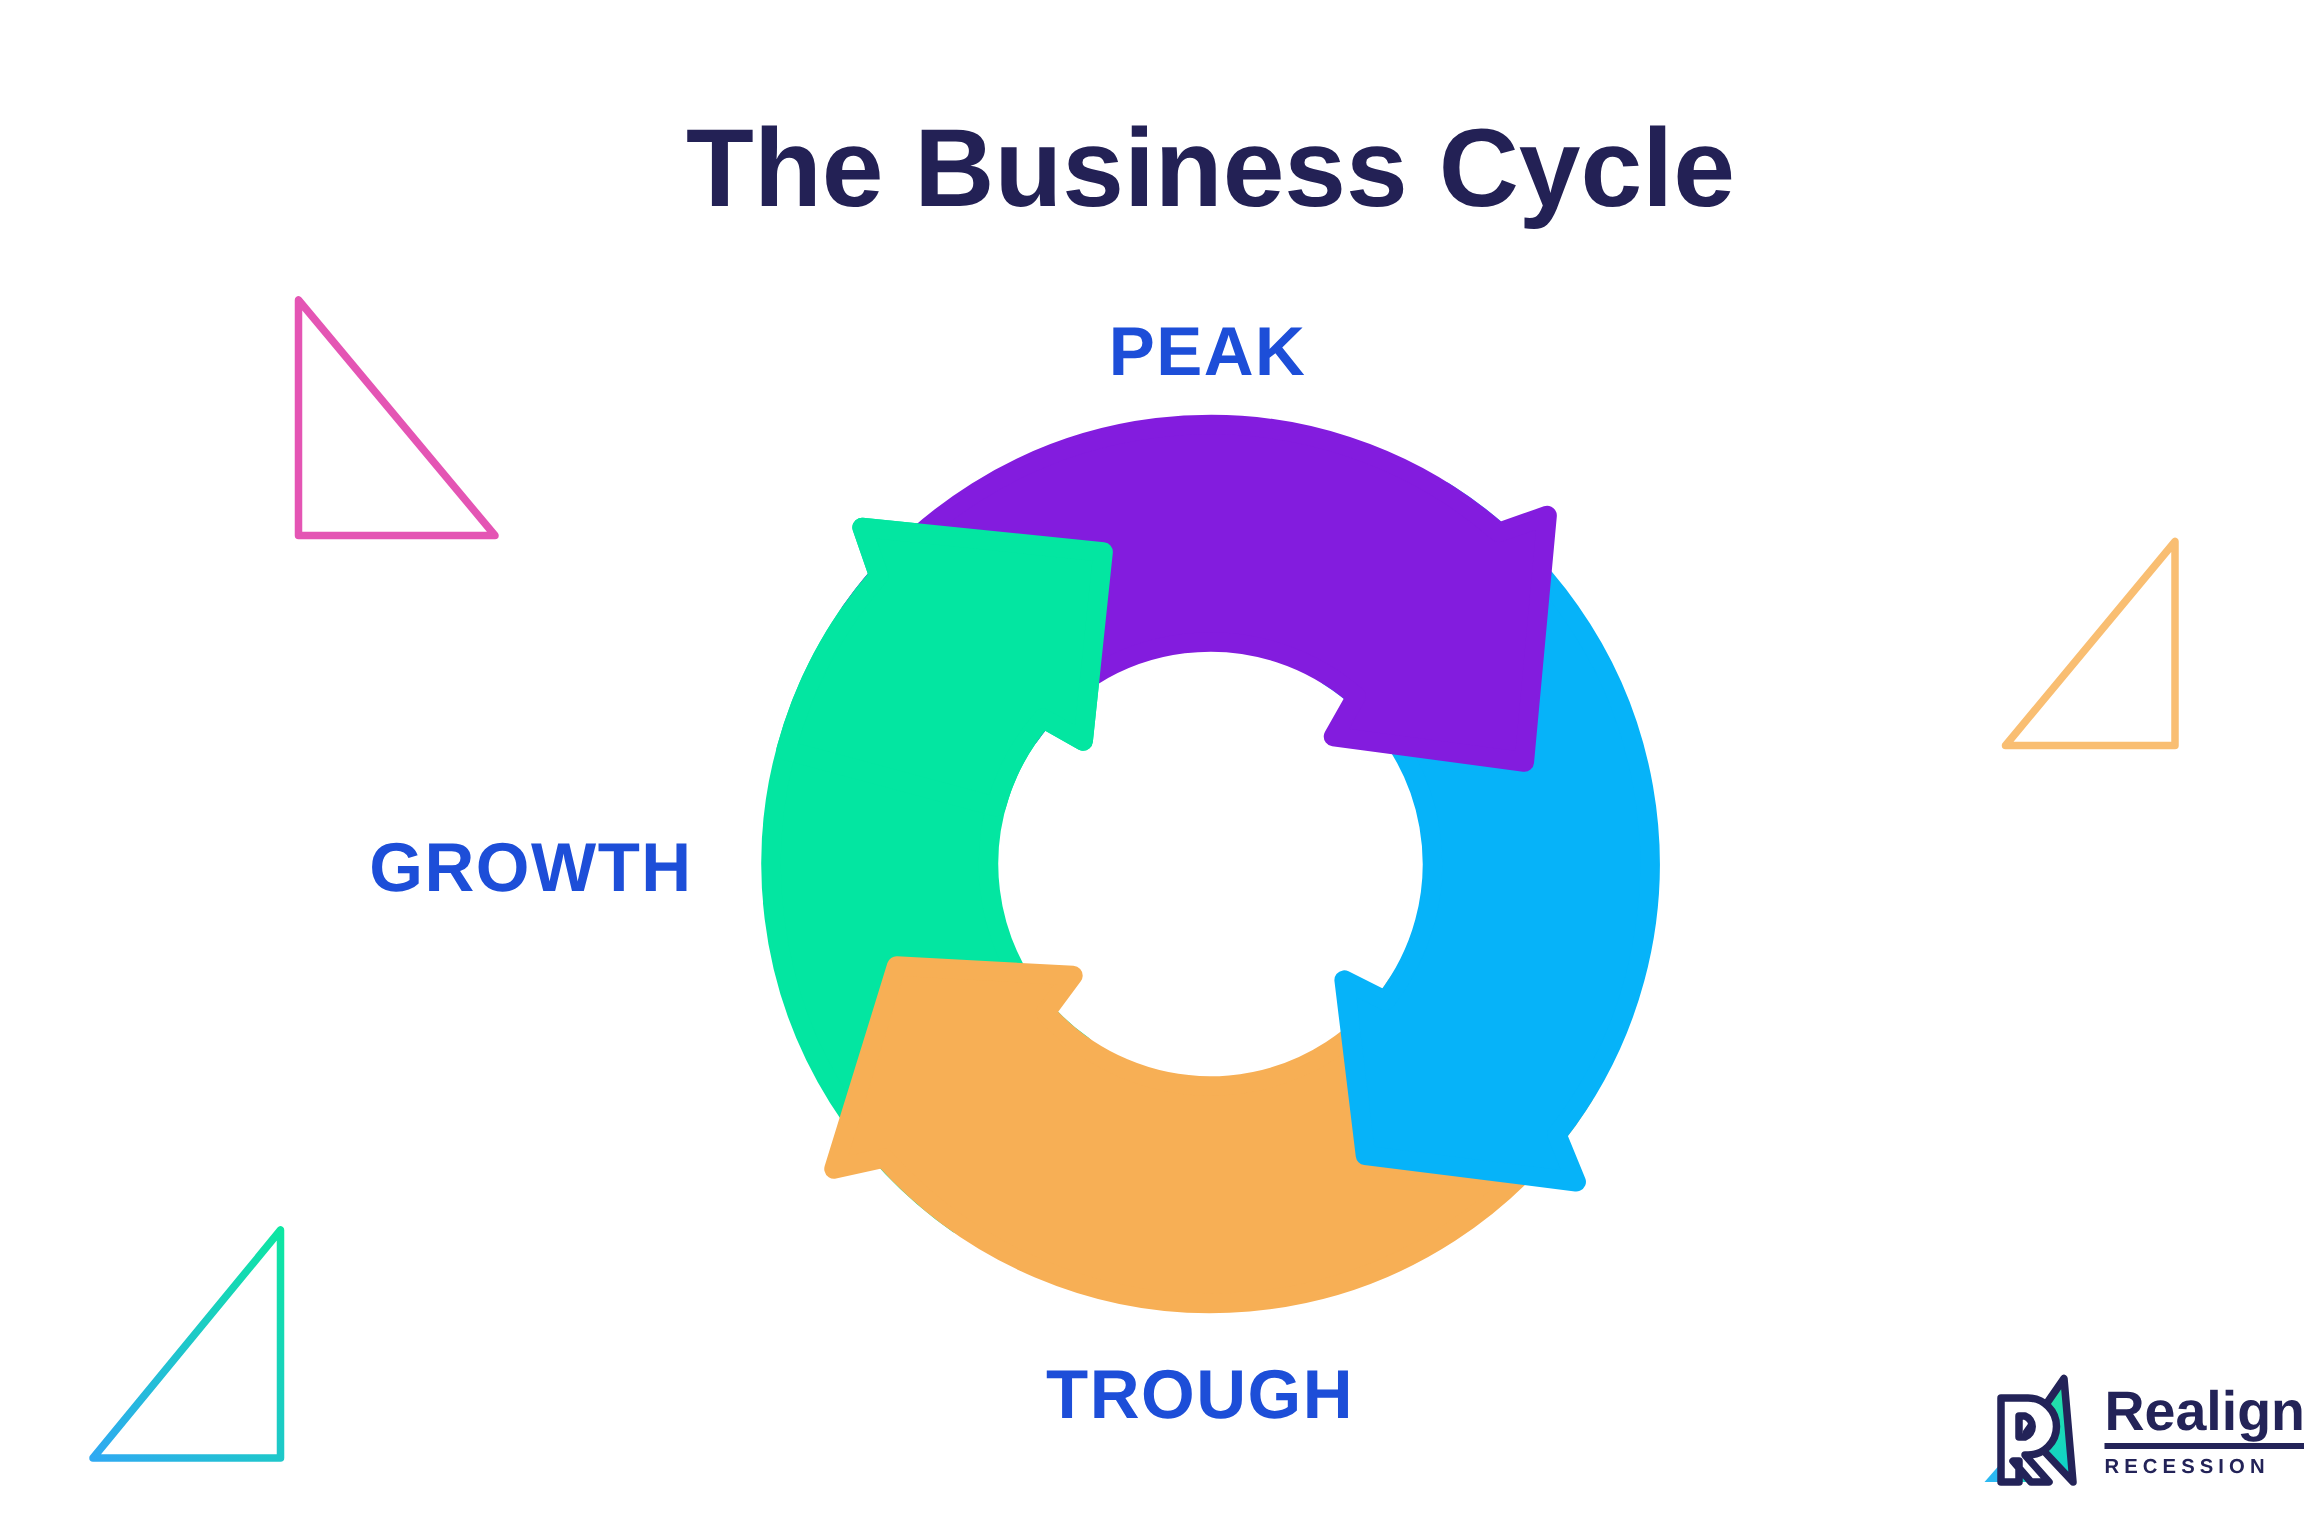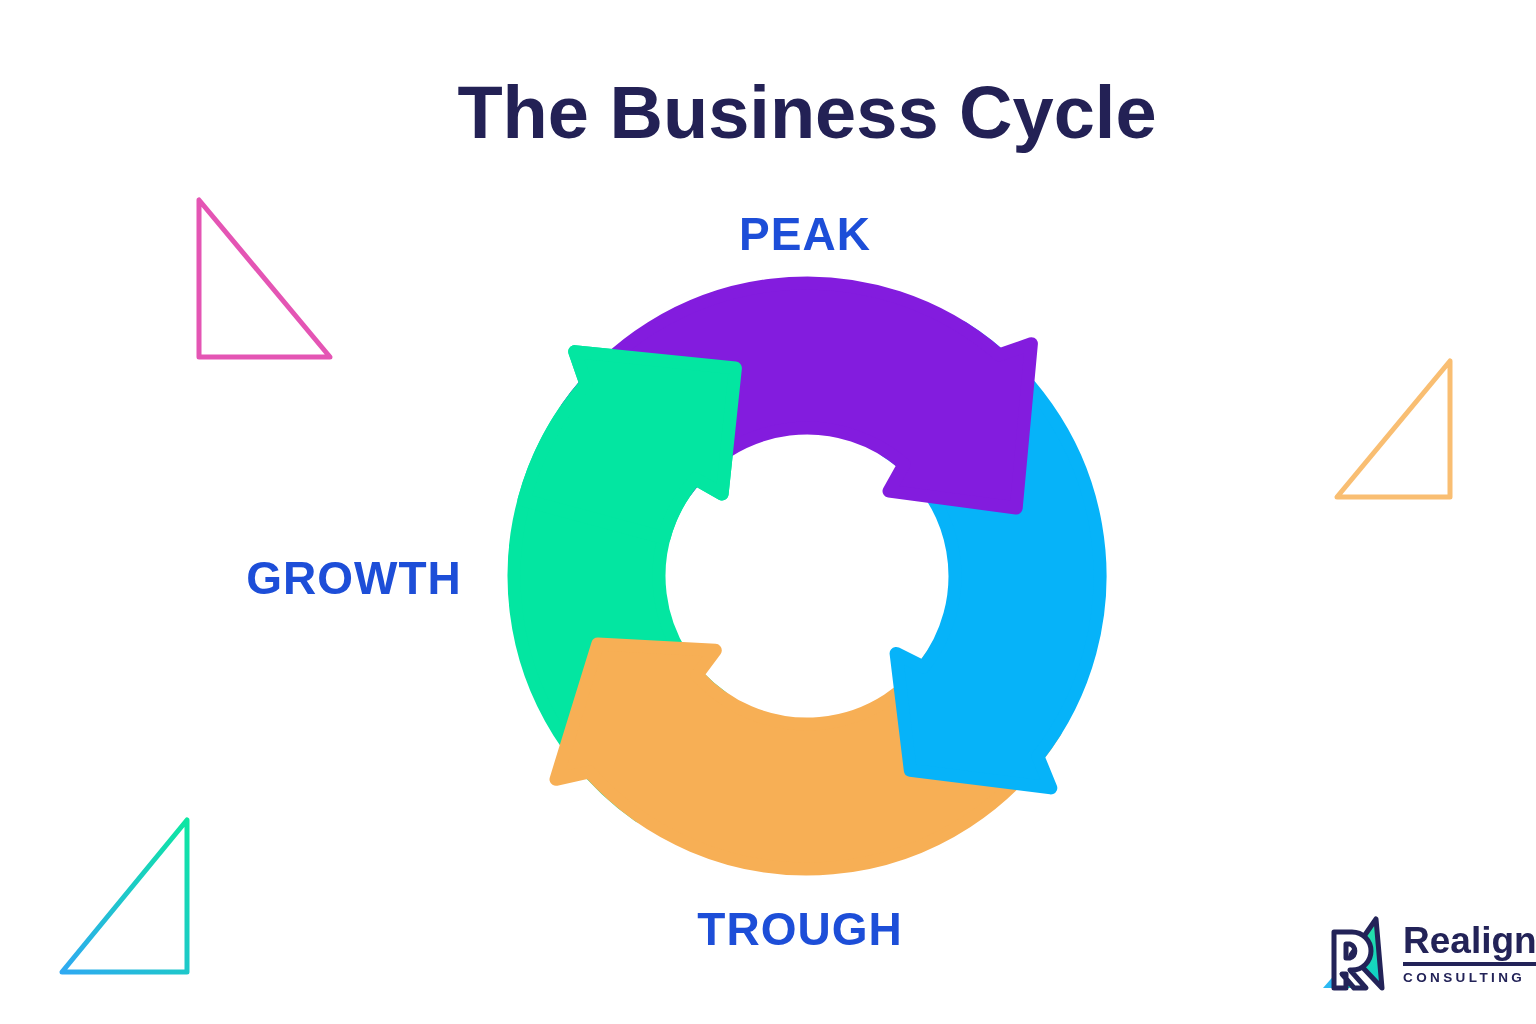--- a/index.html
+++ b/index.html
@@ -114,17 +114,17 @@
 
       <polygon points="3,74 17,58 17,74" fill="#2CB9F2"></polygon>
       <polygon points="21,74 35,57 35,74" fill="#15D8C3"></polygon>
 
       <path d="M14,18 L32,18 A19,19 0 0 1 32,56 L30,56 L46,74 L34,74 L22,60 L26,60 L26,74 L14,74 Z
                M26,30 L30,30 A7.5,7.5 0 0 1 30,44 L26,44 Z" fill="#ffffff" stroke="#232358" stroke-width="5" stroke-linejoin="round" fill-rule="evenodd"></path>
     </svg>
     <div class="logo-text">
       <div class="logo-name">Realign</div>
       <div class="logo-rule"></div>
-      <div class="logo-descriptor">CONSULTING</div>
+      <div class="logo-descriptor">RECESSION</div>
     </div>
   </div>
 
 </div>
 
 </body></html>

